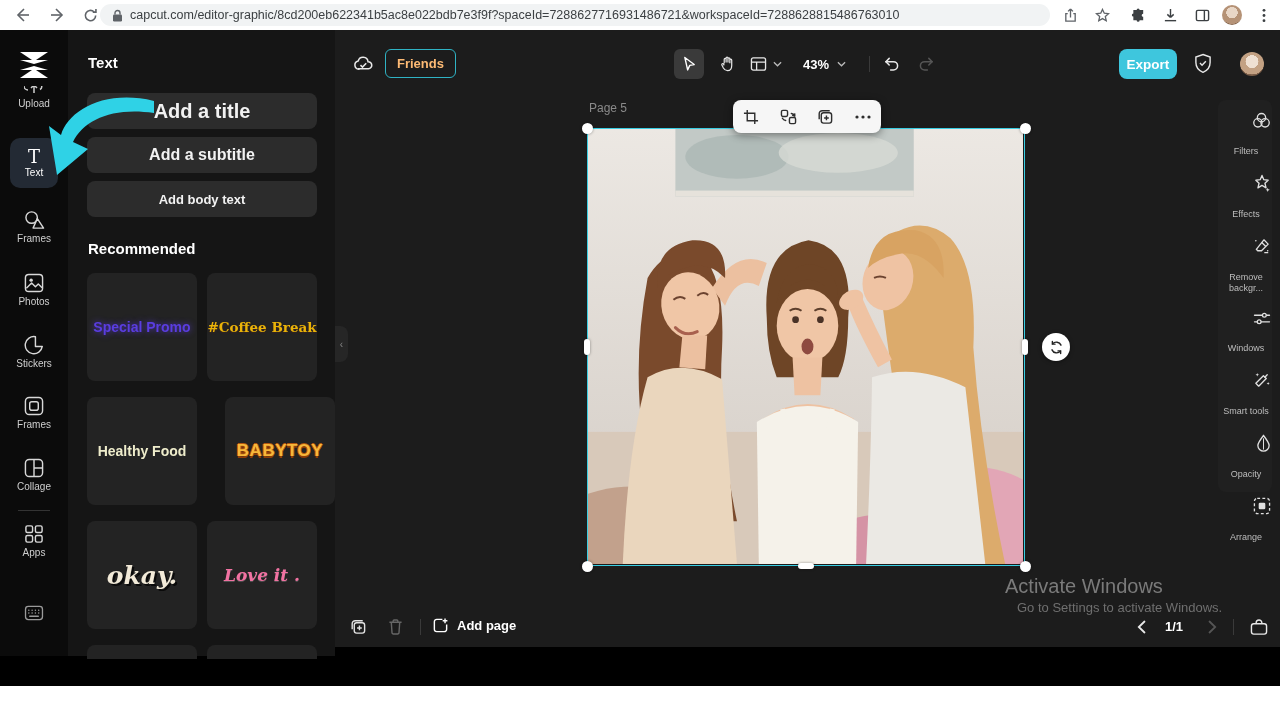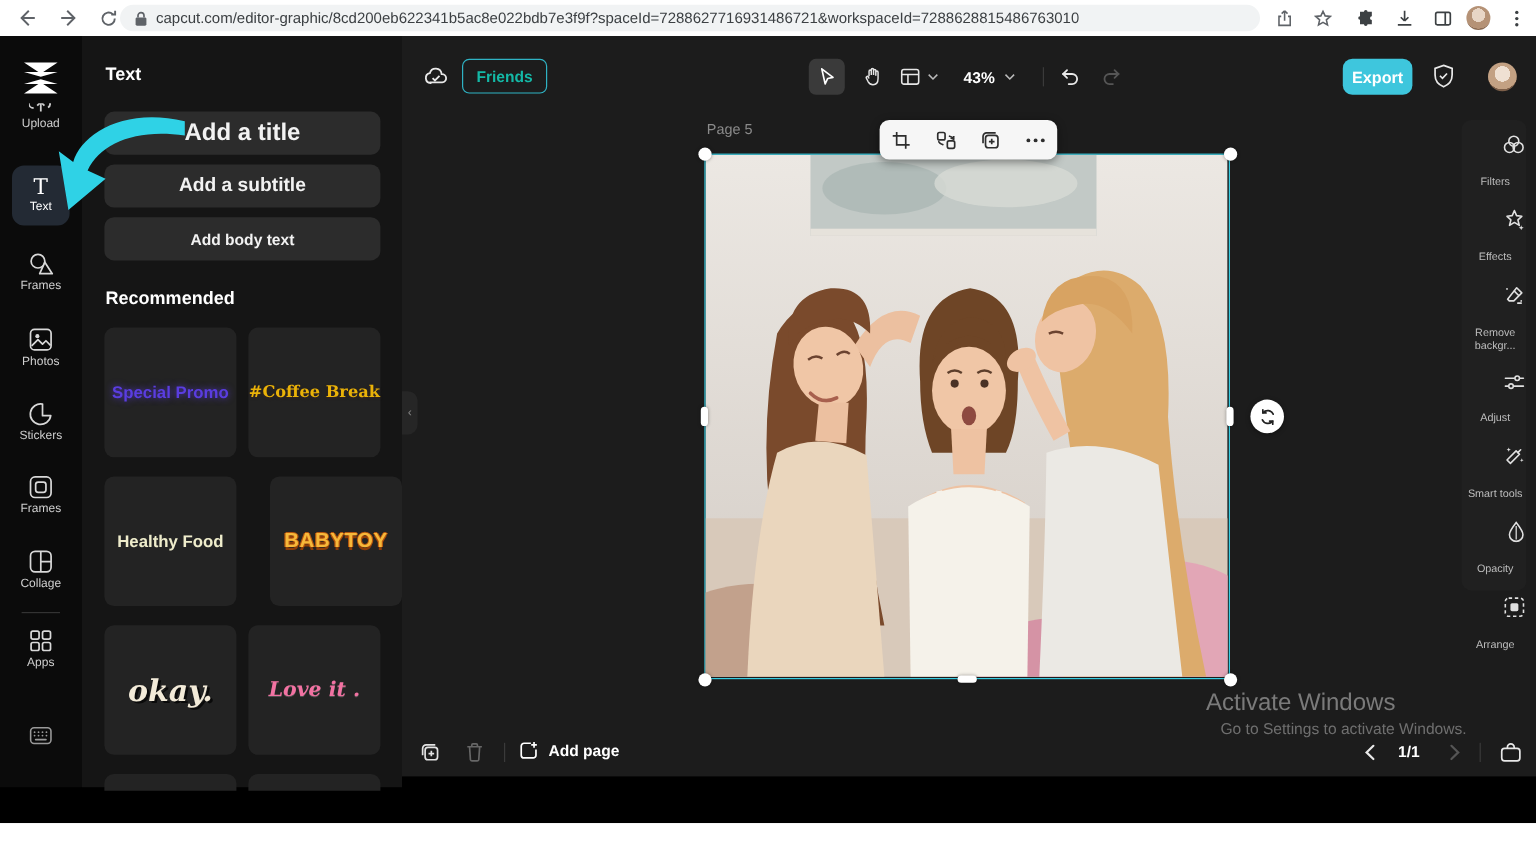--- a/index.html
+++ b/index.html
@@ -39,21 +39,21 @@
   .preset-card{width:110px;height:108px;background:#232323;border-radius:8px;
                display:flex;align-items:center;justify-content:center;}
   .p-special{font-size:14px;font-weight:bold;text-shadow:0 0 6px rgba(90,60,220,.8);}
   .p-coffee{font-family:"DejaVu Serif",serif;font-size:13.5px;font-weight:bold;text-shadow:0 1px 2px #3a2420;}
   .p-healthy{font-size:14px;font-weight:bold;}
   .p-babytoy{font-size:17px;font-weight:bold;letter-spacing:.5px;text-shadow:-1px 0 #b4560f,1px 0 #b4560f,0 -1px #b4560f,0 2px 0 #8c3c08;}
   .p-okay{font-family:"DejaVu Serif",serif;font-size:25px;font-weight:bold;font-style:italic;text-shadow:2px 2px 0 #0a0a0a;}
   .p-love{font-family:"DejaVu Serif",serif;font-size:17px;font-weight:bold;font-style:italic;text-shadow:0 1px 0 #fff3;}
 
   
-  .proj-box{border:1.5px solid #2fb3c4;border-radius:6px;color:#14b8a6;font-size:13px;font-weight:bold;
+  .proj-box{border:1.5px solid #2fb3c4;border-radius:6px;color:#fdba74;font-size:13px;font-weight:bold;
             padding:6px 11px;}
   .tool-btn{width:30px;height:30px;border-radius:6px;display:flex;align-items:center;justify-content:center;color:#e6e6e6;}
   .tool-sel{background:#3a3a3a;}
   .zoom-txt{font-size:13px;font-weight:bold;color:#fff;}
   .vdiv{width:1px;height:16px;background:#3a3a3a;}
   .export-btn{width:58px;height:30px;background:#3ec6dd;border-radius:8px;color:#fff;
               font-size:13.5px;font-weight:bold;display:flex;align-items:center;justify-content:center;}
   .ed-avatar{width:24px;height:24px;border-radius:50%;
       background:radial-gradient(circle at 50% 40%,#efe0d2 0 34%,#c3a183 35% 68%,#7d5f49 69% 100%);}
 
@@ -355,21 +355,21 @@
           <span class="rtool-label">Remove backgr...</span>
         </div>
         <div class="rtool">
           <span>
               <svg width="18" height="15" viewBox="0 0 19 16" fill="none" stroke="currentColor" stroke-width="1.4" stroke-linecap="round">
                 <path d="M1.5 4.5 H17.5 M1.5 11.5 H17.5"></path>
                 <circle cx="12" cy="4.5" r="2" fill="#202020"></circle>
                 <circle cx="6.5" cy="11.5" r="2" fill="#202020"></circle>
               </svg>
             </span>
-          <span class="rtool-label">Adjust</span>
+          <span class="rtool-label">Windows</span>
         </div>
         <div class="rtool">
           <span>
               <svg width="18" height="18" viewBox="0 0 19 19" fill="none" stroke="currentColor" stroke-width="1.4" stroke-linecap="round">
                 <path d="M11 5 L14 8 L6 16 L3 13 Z" stroke-linejoin="round"></path>
                 <path d="M12.5 6.5 L15 4"></path>
                 <path d="M4.5 2 l.5 1.4 1.4 .5 -1.4 .5 -.5 1.4 -.5 -1.4 -1.4 -.5 1.4 -.5 Z" fill="currentColor" stroke="none"></path>
                 <path d="M16 11.5 l.45 1.2 1.2 .45 -1.2 .45 -.45 1.2 -.45 -1.2 -1.2 -.45 1.2 -.45 Z" fill="currentColor" stroke="none"></path>
               </svg>
             </span>

